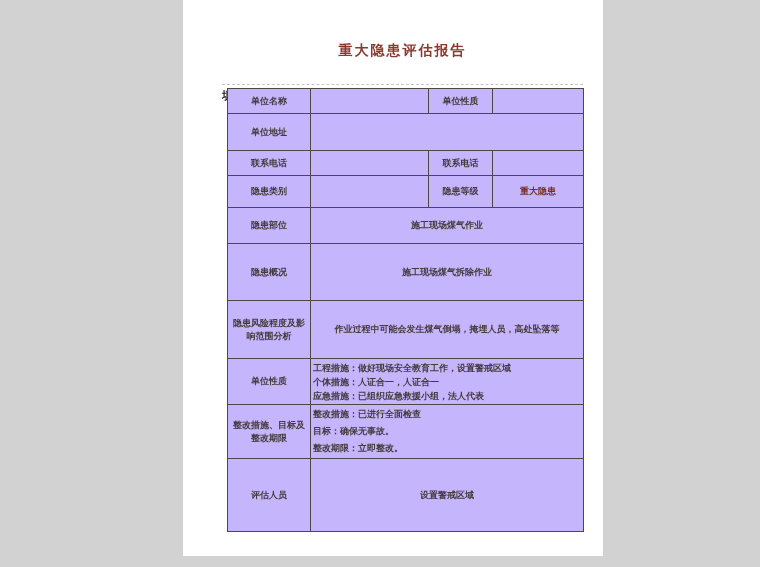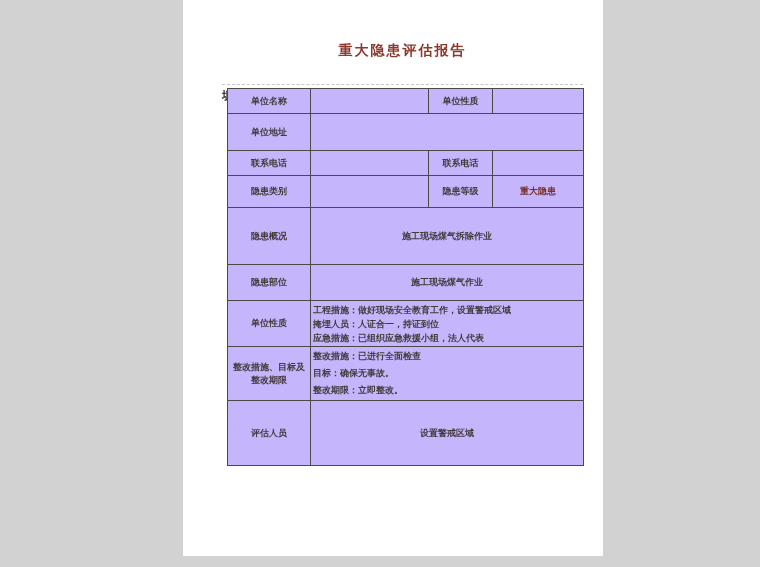--- a/index.html
+++ b/index.html
@@ -98,49 +98,53 @@
     </tr>
 
 
     <tr style="height:32px">
       <td>隐患类别</td>
       <td></td>
       <td>隐患等级</td>
       <td class="danger">重大隐患</td>
     </tr>
 
+    <tr style="height:36px">
+      <td>隐患部位</td>
+      <td colspan="3">施工现场煤气作业</td>
+    </tr>
+
     <tr style="height:57px">
       <td>隐患概况</td>
       <td colspan="3">施工现场煤气拆除作业</td>
     </tr>
 
-    <tr style="height:36px">
-      <td>隐患部位</td>
-      <td colspan="3">施工现场煤气作业</td>
+    <tr style="height:58px">
+      <td>隐患风险程度及影响范围分析</td>
+      <td colspan="3">作业过程中可能会发生煤气倒塌，掩埋人员，高处坠落等</td>
     </tr>
-
 
     <tr style="height:46px">
       <td>单位性质</td>
       <td colspan="3" class="content-left tight">
         <div class="mline">工程措施：做好现场安全教育工作，设置警戒区域</div>
-        <div class="mline">掩埋人员：人证合一，持证到位</div>
+        <div class="mline">个体措施：人证合一，人证合一</div>
         <div class="mline">应急措施：已组织应急救援小组，法人代表</div>
       </td>
     </tr>
 
     <tr style="height:51px">
       <td>整改措施、目标及整改期限</td>
       <td colspan="3" class="content-left loose">
         <div class="mline">整改措施：已进行全面检查</div>
         <div class="mline">目标：确保无事故。</div>
         <div class="mline">整改期限：立即整改。</div>
       </td>
     </tr>
 
-    <tr style="height:65px">
+    <tr style="height:73px">
       <td>评估人员</td>
       <td colspan="3">设置警戒区域</td>
     </tr>
   </tbody>
     </table>
 
 </div>
 
 </body></html>

